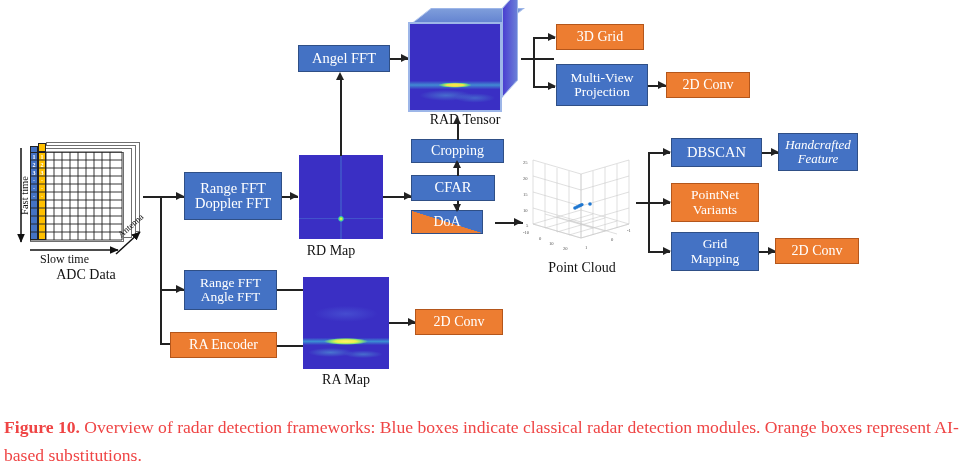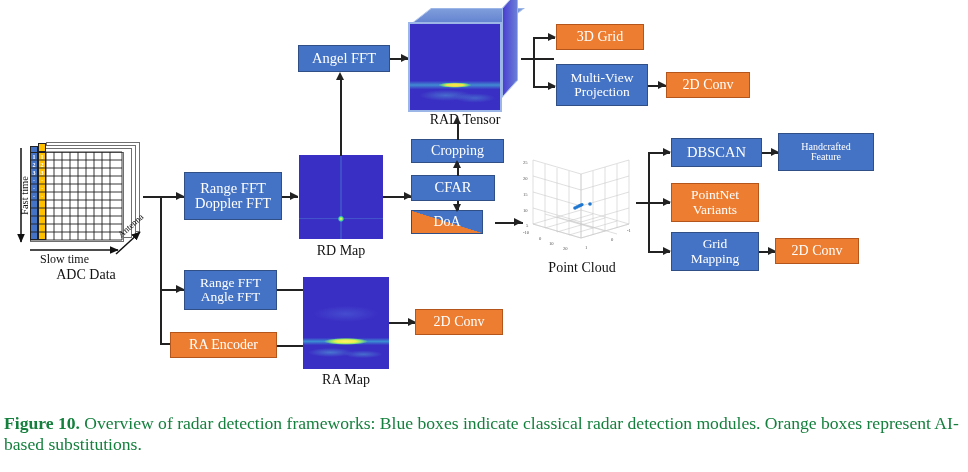--- a/index.html
+++ b/index.html
@@ -73,21 +73,21 @@
   #rad .side{left:94px;top:0px;width:16px;height:90px;
     background:linear-gradient(to right,#4a3fd0,#6a7fd8);
     transform:skewY(-48deg);transform-origin:top left;border:1px solid #9db6e8;box-sizing:border-box;}
 
   
   #pc{position:absolute;left:523px;top:152px;width:118px;height:108px;}
   #pc svg{position:absolute;left:0;top:0;}
   .pcl{font-size:4.6px;font-family:"Liberation Serif",serif;fill:#555;}
 
   #caption{position:absolute;left:4px;top:413px;width:958px;
-     font-family:"Liberation Serif",serif;font-size:17.6px;line-height:21px;color:#15803d;}
+     font-family:"Liberation Serif",serif;font-size:17.6px;line-height:28px;color:#ef4444;}
   #caption b{font-weight:bold;}
 </style>
 </head>
 <body>
 
 <div id="stage">
 
   <div id="adc">
     <div class="sheet" style="left:16px;top:0px;width:92px;height:88px;"></div>
     <div class="sheet" style="left:12px;top:3px;width:92px;height:88px;"></div>
@@ -192,21 +192,21 @@
   </div>
 
   <div class="node orange" style="left:170px;top:332px;width:107px;height:26px;font-size:14px;">
     <span>RA Encoder</span>
   </div>
 
   <div class="ln hln" style="left:282px;top:196px;width:16px;"></div>
   <div class="arw arw-r" style="left:290px;top:192px;"></div>
 
   <div class="heat rd" id="rdmap" style="left:299px;top:155px;width:84px;height:84px;"></div>
-  <div class="cap" style="left:299px;top:243px;width:84px;font-size:14px;">RD Map</div>
+  <div class="cap" style="left:289px;top:243px;width:84px;font-size:14px;">RD Map</div>
 
   <div class="ln hln" style="left:383px;top:196px;width:28px;"></div>
   <div class="arw arw-r" style="left:404px;top:192px;"></div>
 
   <div class="ln vln" style="left:340px;top:78px;height:78px;"></div>
   <div class="arw arw-u" style="left:336px;top:72px;"></div>
 
   <div class="node blue" style="left:298px;top:45px;width:92px;height:27px;font-size:14.5px;">
     <span>Angel FFT</span>
   </div>
@@ -328,21 +328,21 @@
   <div class="arw arw-r" style="left:663px;top:148px;"></div>
   <div class="arw arw-r" style="left:663px;top:198px;"></div>
   <div class="arw arw-r" style="left:663px;top:247px;"></div>
 
   <div class="node blue" style="left:671px;top:138px;width:91px;height:29px;font-size:14.5px;">
     <span>DBSCAN</span>
   </div>
   <div class="ln hln" style="left:762px;top:152px;width:16px;"></div>
   <div class="arw arw-r" style="left:771px;top:148px;"></div>
 
-  <div class="node blue" style="left:778px;top:133px;width:96px;height:38px;font-size:10px;">
+  <div class="node blue" style="left:778px;top:133px;width:80px;height:38px;font-size:13px;font-style:italic;">
     <span>Handcrafted
 Feature</span>
   </div>
 
   <div class="node orange" style="left:671px;top:183px;width:88px;height:39px;font-size:13.5px;">
     <span>PointNet
 Variants</span>
   </div>
 
   <div class="node blue" style="left:671px;top:232px;width:88px;height:39px;font-size:13.5px;">

